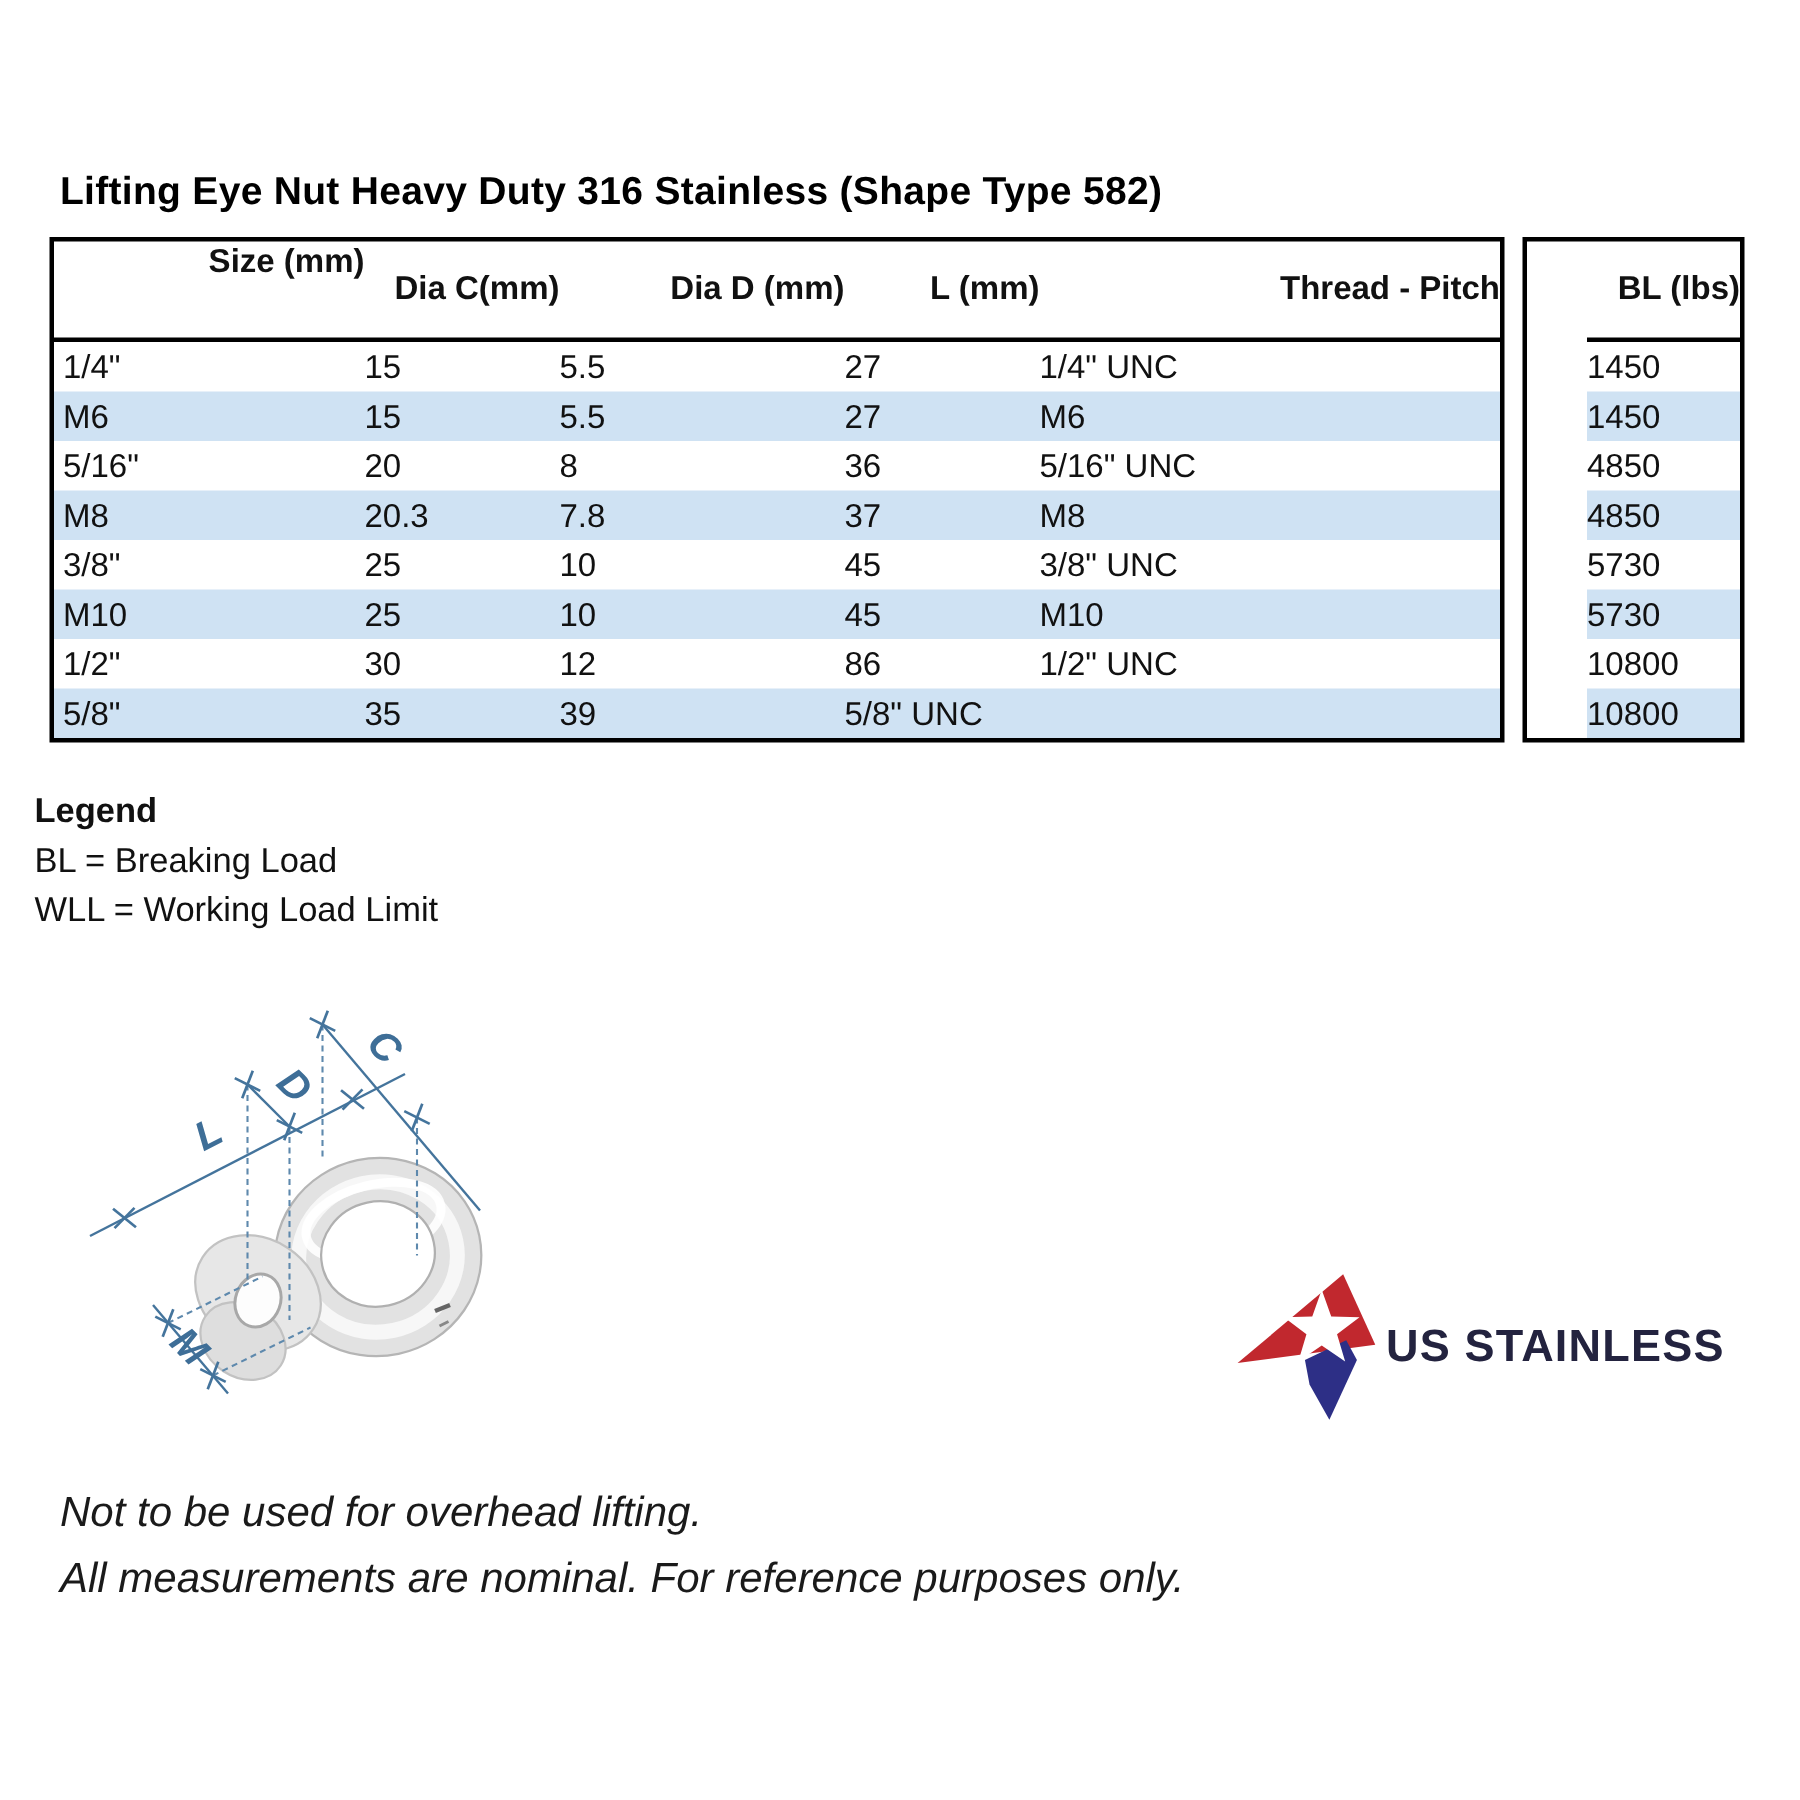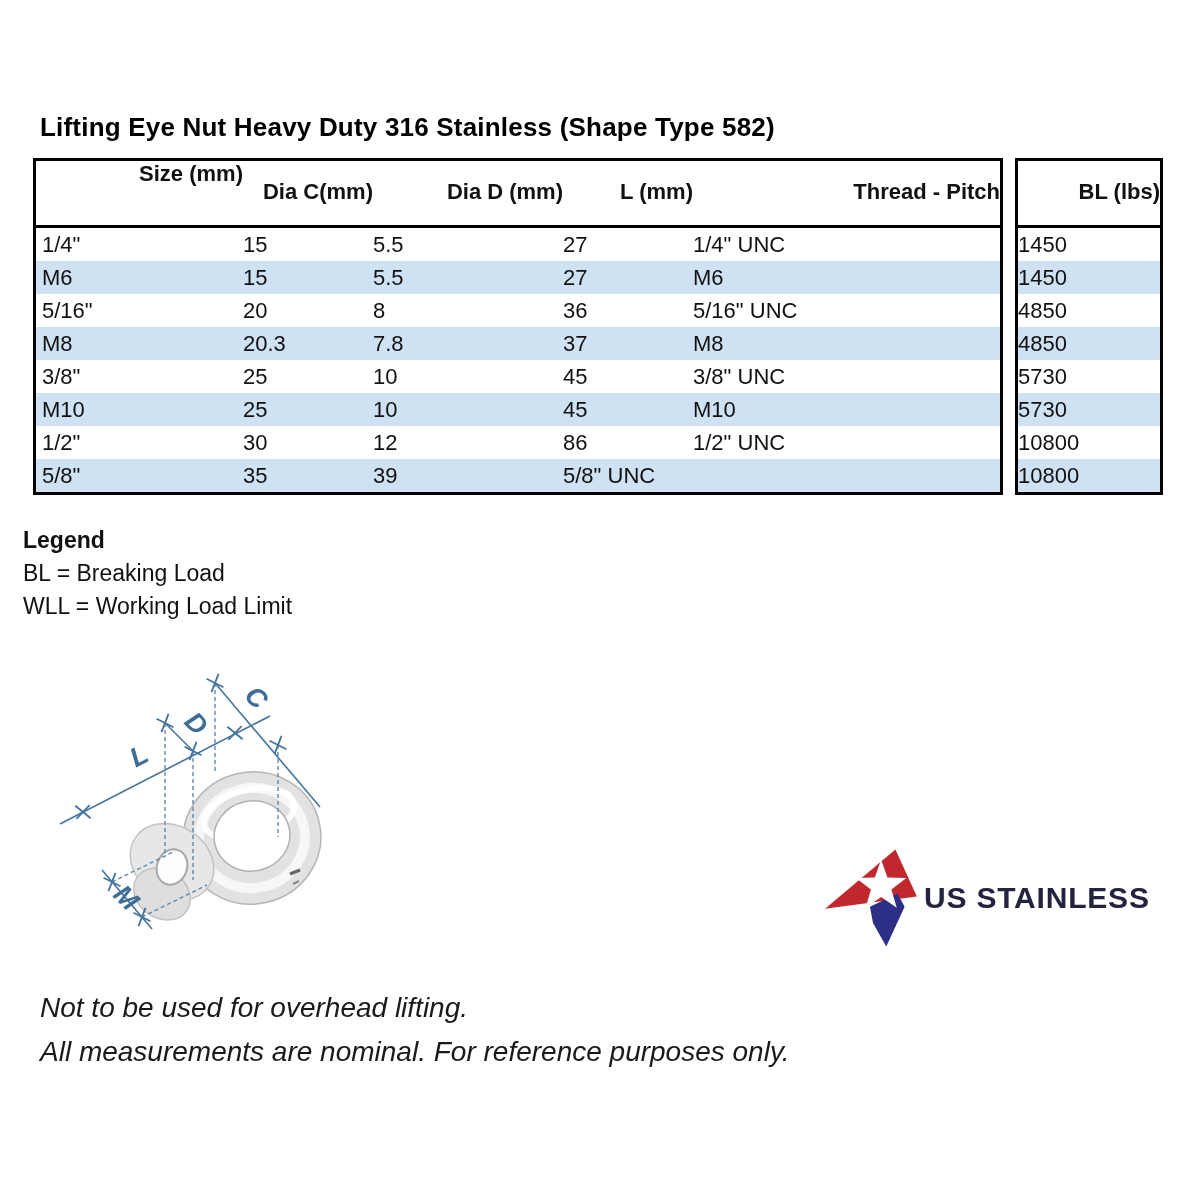--- a/index.html
+++ b/index.html
@@ -6,21 +6,21 @@
   #page{position:relative;width:1200px;height:1200px;background:#ffffff;
         font-family:"Liberation Sans","DejaVu Sans",sans-serif;color:#111;overflow:hidden;border-radius:32px;}
 
   .title{position:absolute;left:40px;top:112px;font-size:26px;font-weight:700;
          letter-spacing:0.2px;color:#000;white-space:nowrap;}
 
   
   .maintable{position:absolute;left:33px;top:158px;width:970px;box-sizing:border-box;
              border:3px solid #000;}
   .bltable{position:absolute;left:1015px;top:158px;width:148px;box-sizing:border-box;
-           border:3px solid #000;}
+           border:3px solid #000;padding-left:40px;}
   .thead{height:64px;border-bottom:3px solid #000;display:grid;
          grid-template-columns:207px 130px 190px 130px 1fr;}
   .bltable .thead{grid-template-columns:1fr;}
   .hcell{display:flex;flex-direction:row;justify-content:flex-end;align-items:center;
          font-weight:700;font-size:22px;line-height:25px;padding-bottom:3px;}
   .hcell.left{align-items:flex-start;padding-left:6px;}
   .row{height:33px;display:grid;grid-template-columns:207px 130px 190px 130px 1fr;}
   .bltable .row{grid-template-columns:1fr;}
   .row:nth-child(even){background:#cfe2f3;}
   .cell{font-size:22px;line-height:33px;text-align:left;white-space:nowrap;overflow:visible;}

